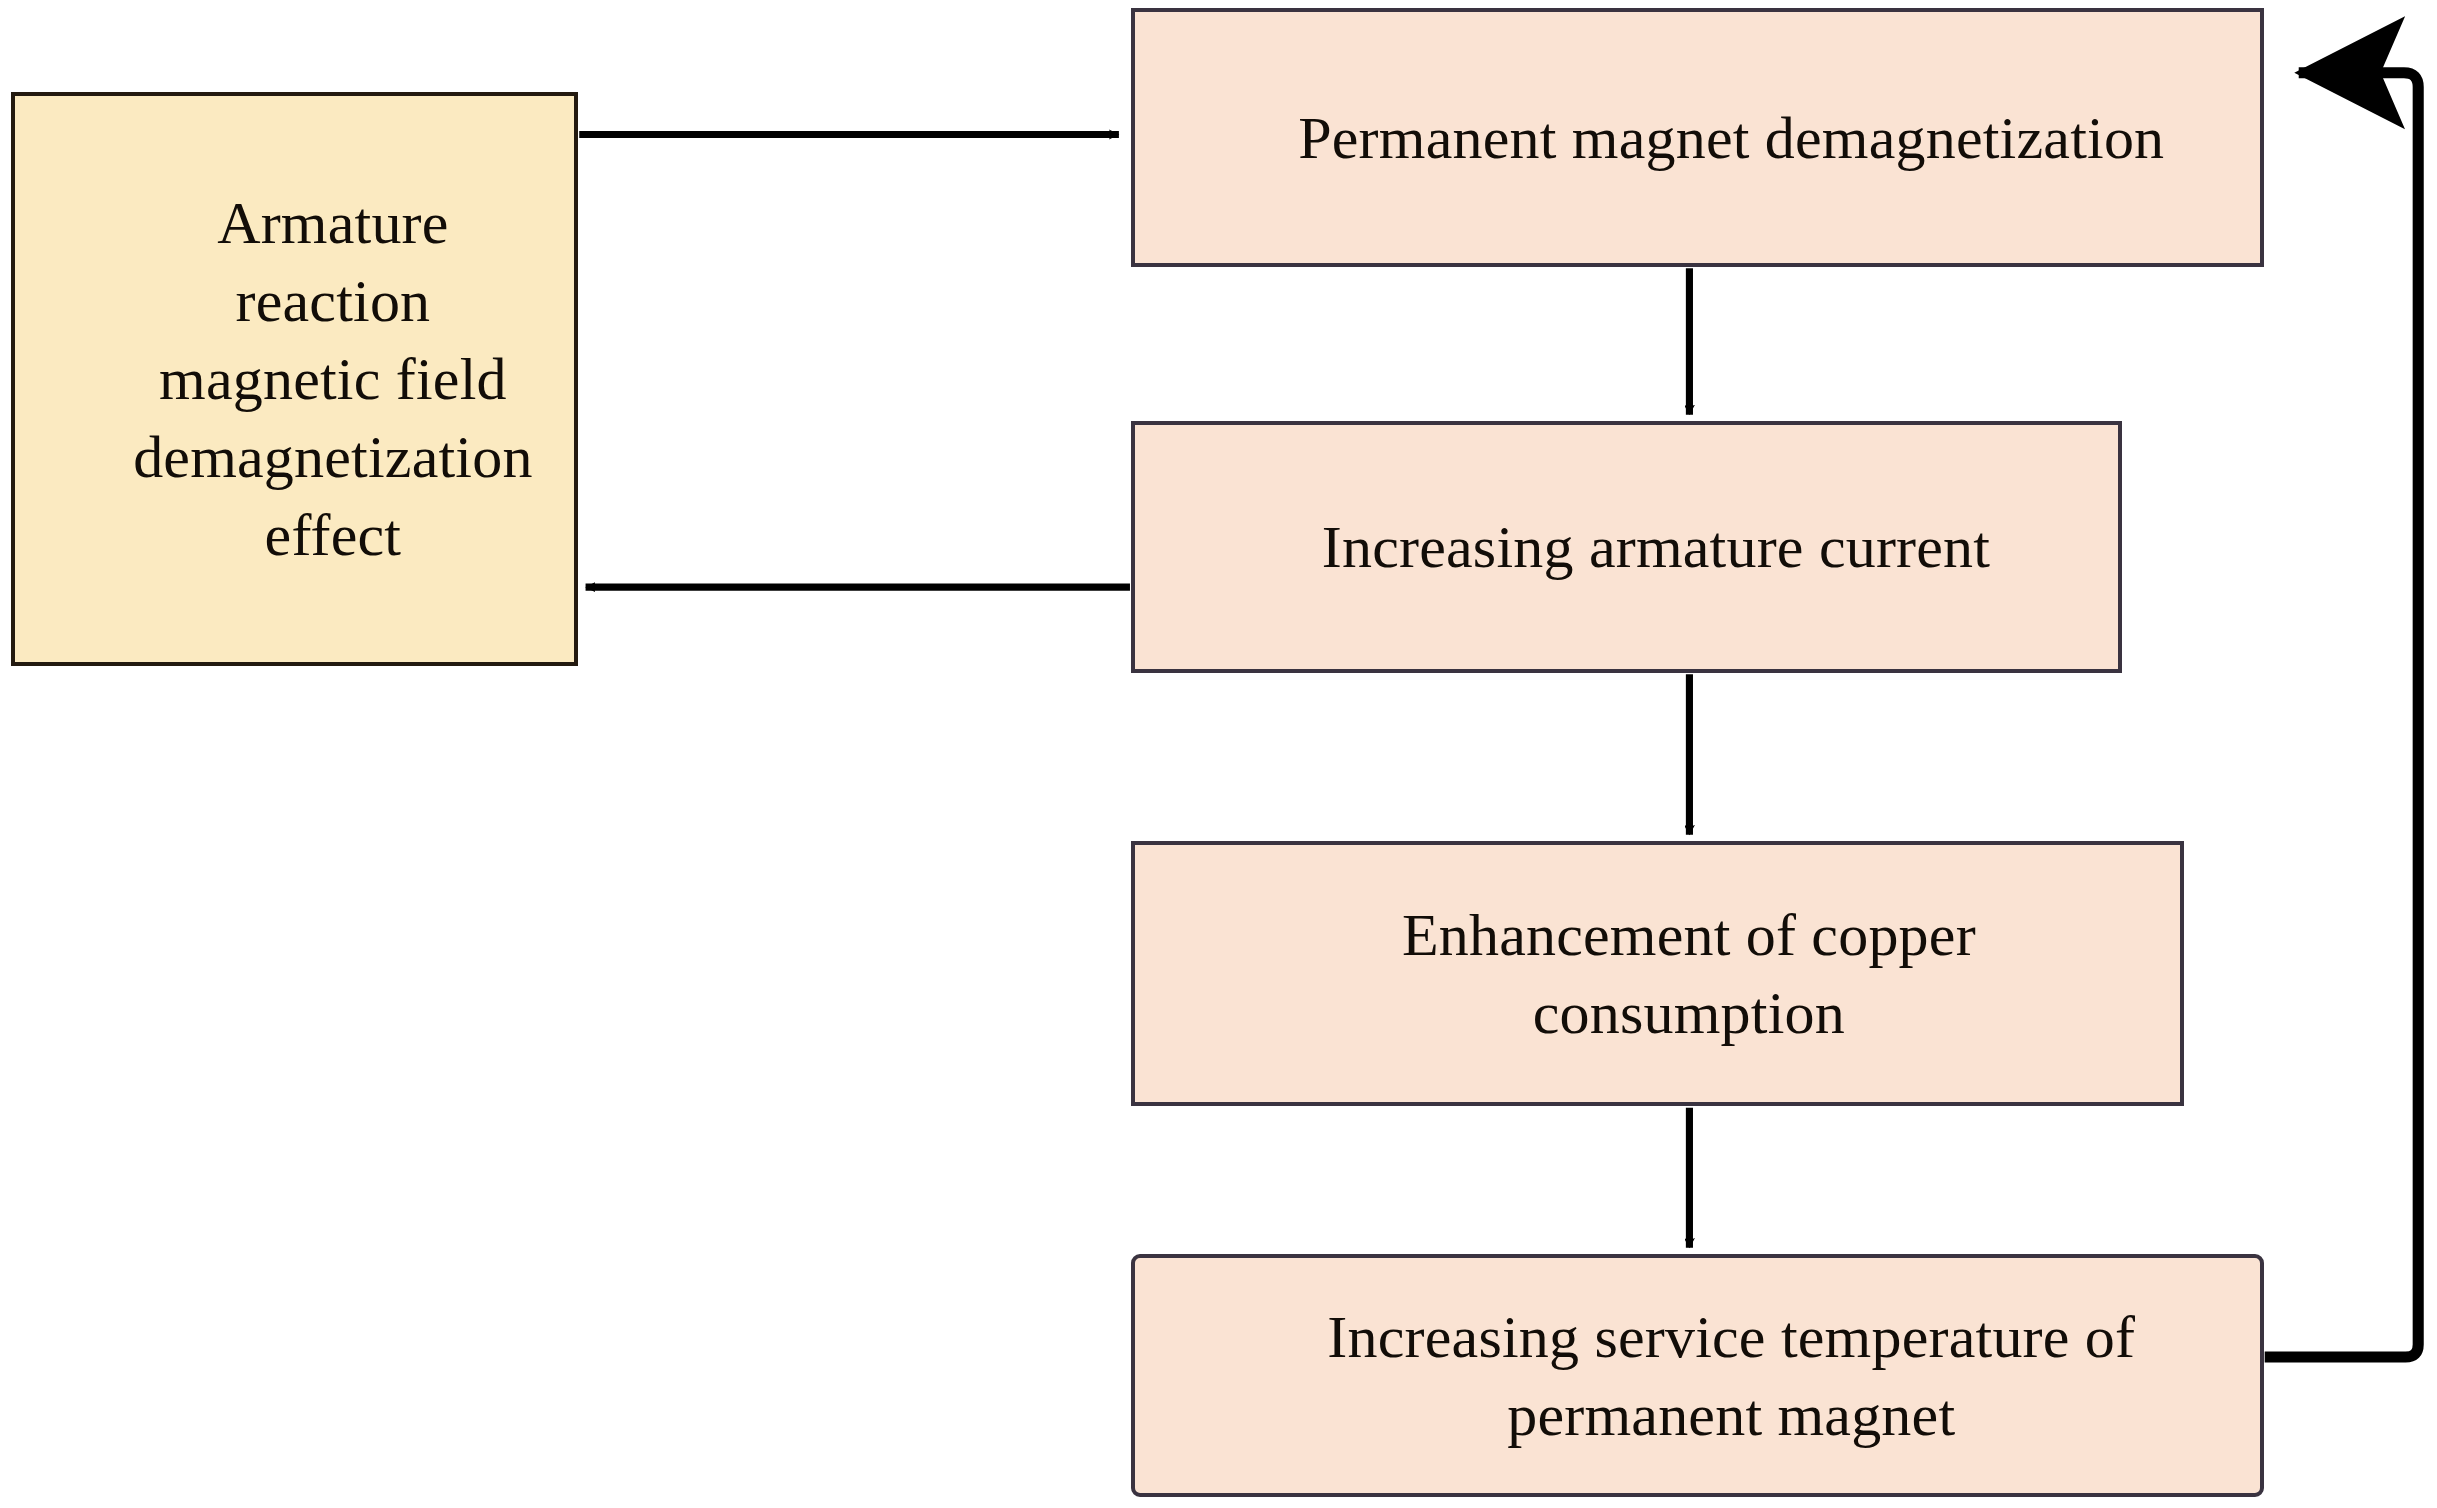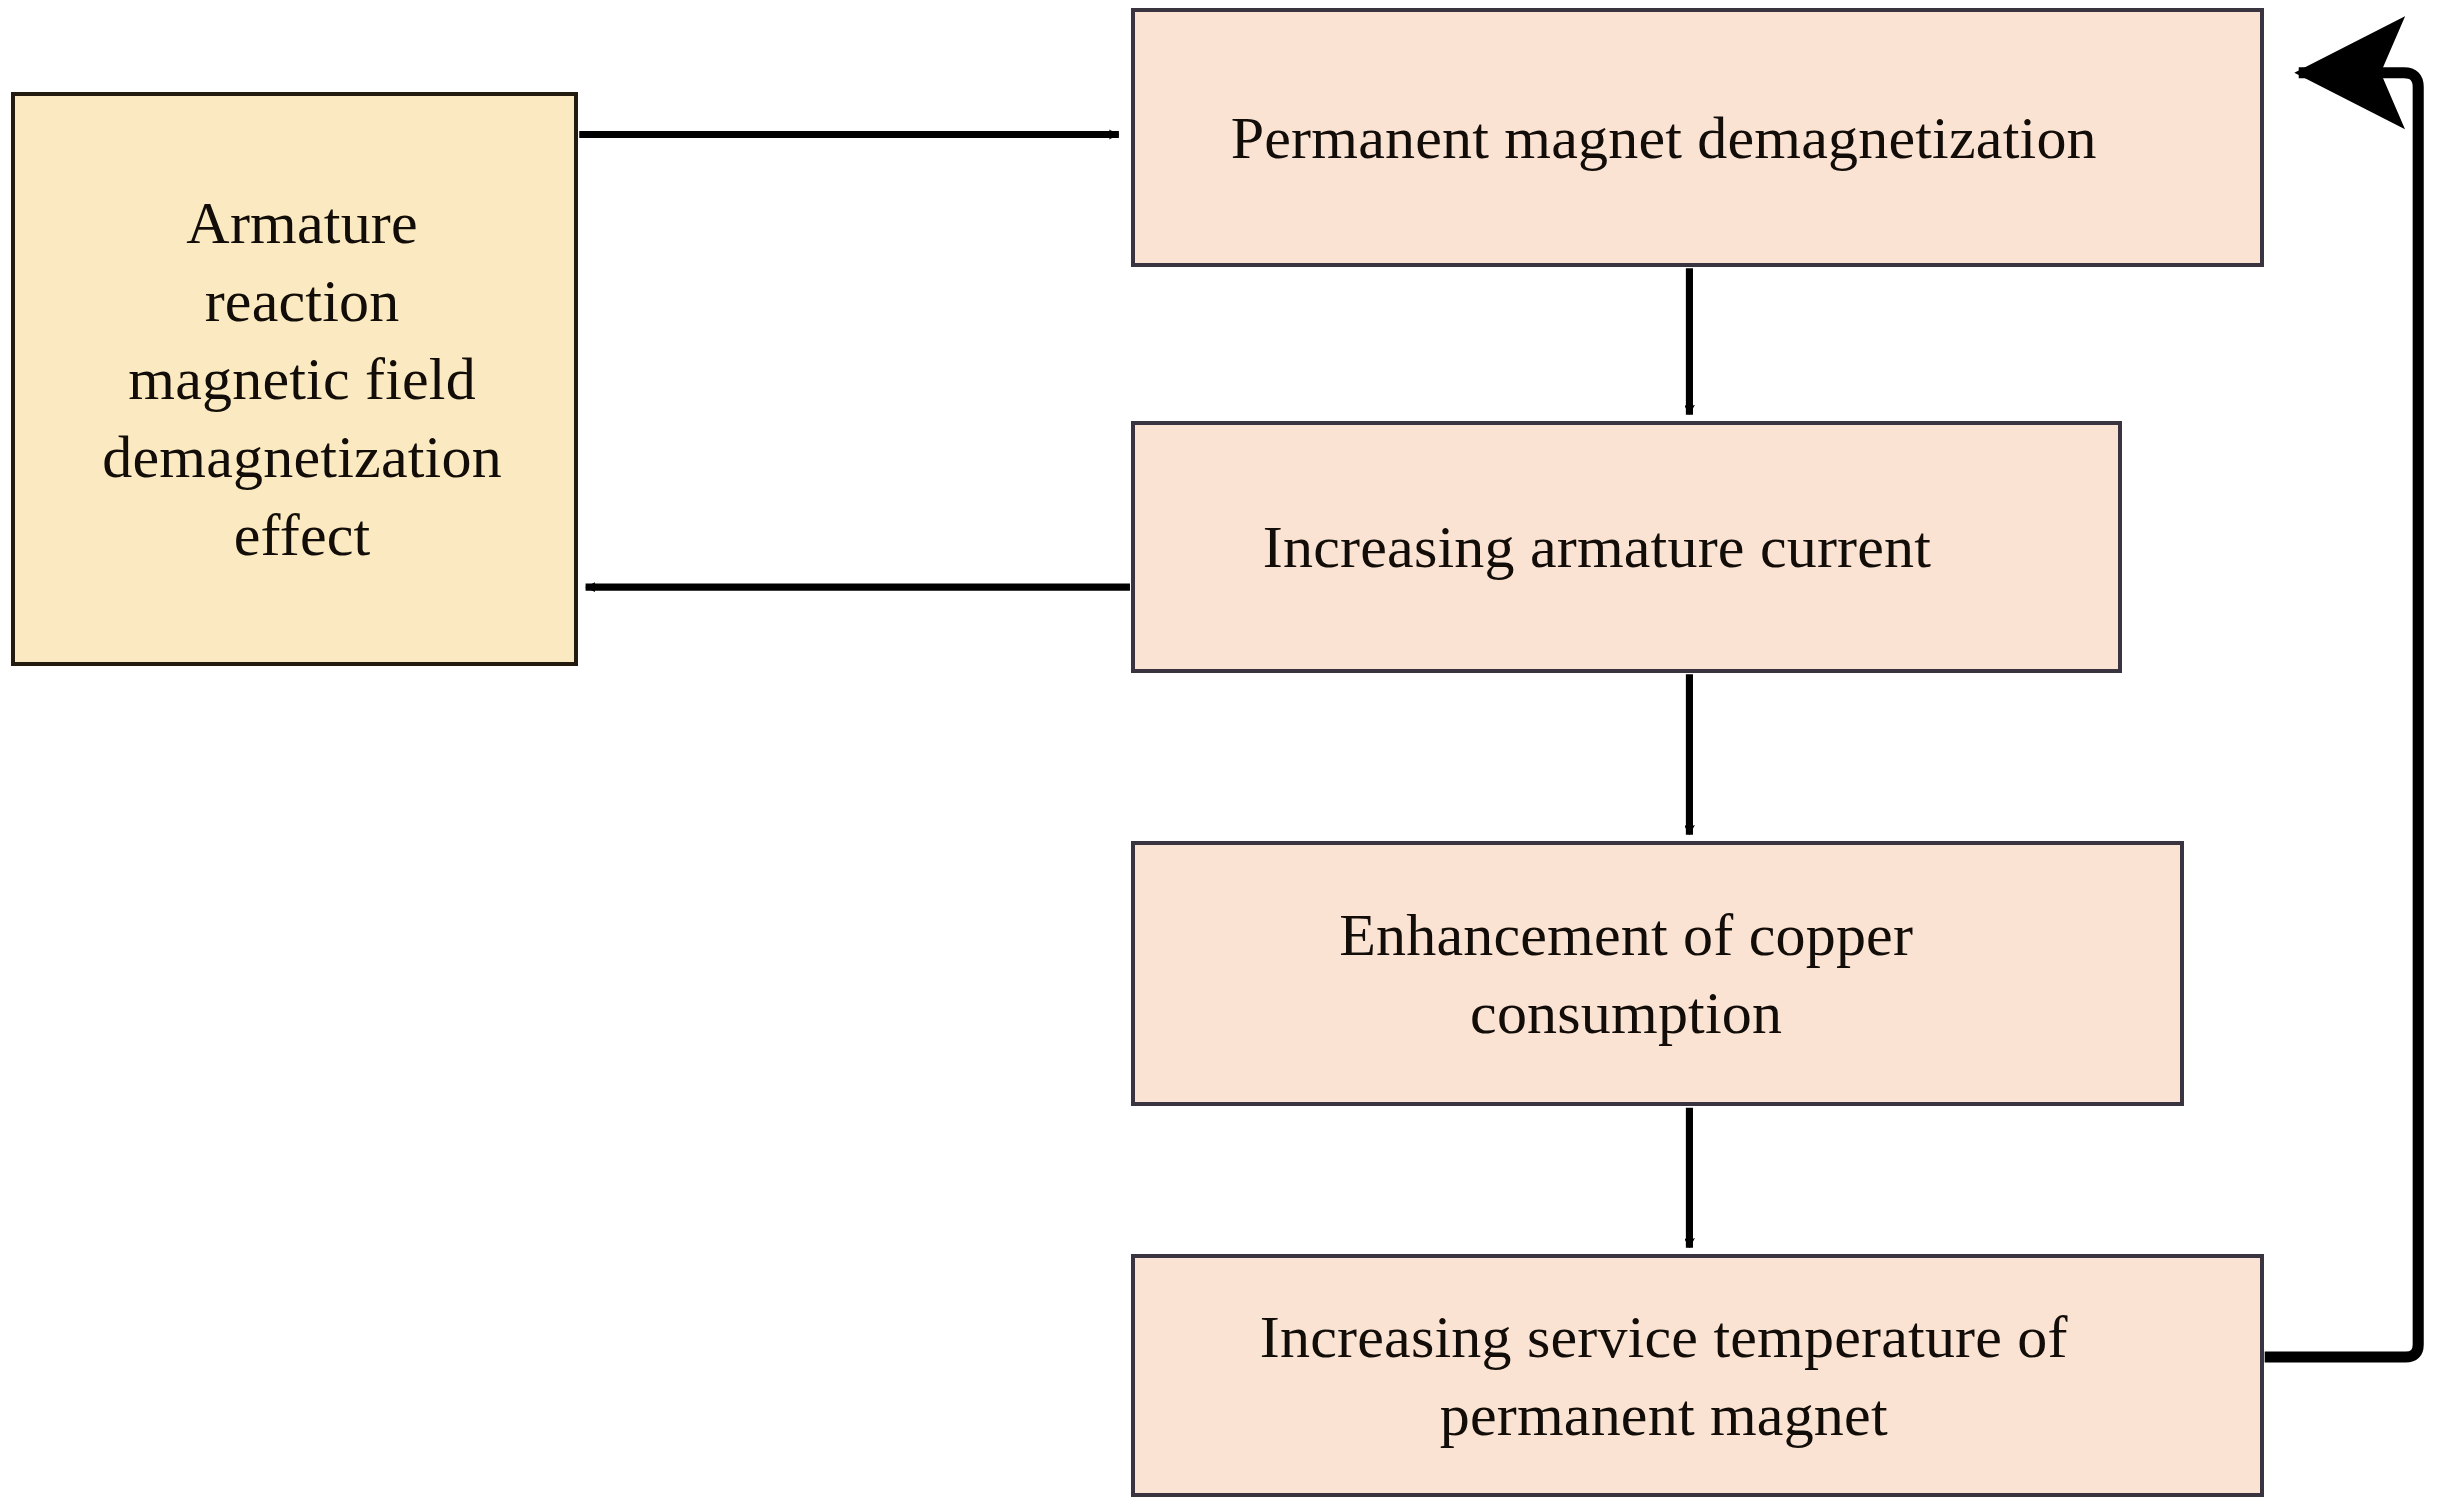--- a/index.html
+++ b/index.html
@@ -14,21 +14,21 @@
     height: 1509px;
     background: #ffffff;
     overflow: hidden;
     font-family: "Liberation Serif", "DejaVu Serif", serif;
   }
   .node {
     position: absolute;
     box-sizing: border-box;
     display: flex;
     align-items: center;
-    justify-content: flex-start;
+    justify-content: flex-end;
     text-align: center;
     color: #120d08;
     line-height: 1.30;
     letter-spacing: 0.2px;
   }
   .node-yellow {
     background: #FBEAC1;
     border: 4px solid #231a10;
   }
   .node-peach {
@@ -107,19 +107,19 @@
 
   <div class="node node-peach" style="left:1131px; top:421px; width:991px; height:252px; font-size:60px;">
     <span class="label">Increasing armature current</span>
   </div>
 
   <div class="node node-peach" style="left:1131px; top:841px; width:1053px; height:265px; font-size:60px;">
     <span class="label">Enhancement of copper
 consumption</span>
   </div>
 
-  <div class="node node-peach" style="left:1131px; top:1254px; width:1133px; height:243px; font-size:60px;">
+  <div class="node node-peach" style="left:1131px; top:1254px; width:1133px; height:243px; font-size:60px;border-radius:9px;">
     <span class="label">Increasing service temperature of
 permanent magnet</span>
   </div>
 
 </div>
 
 
 </body></html>

